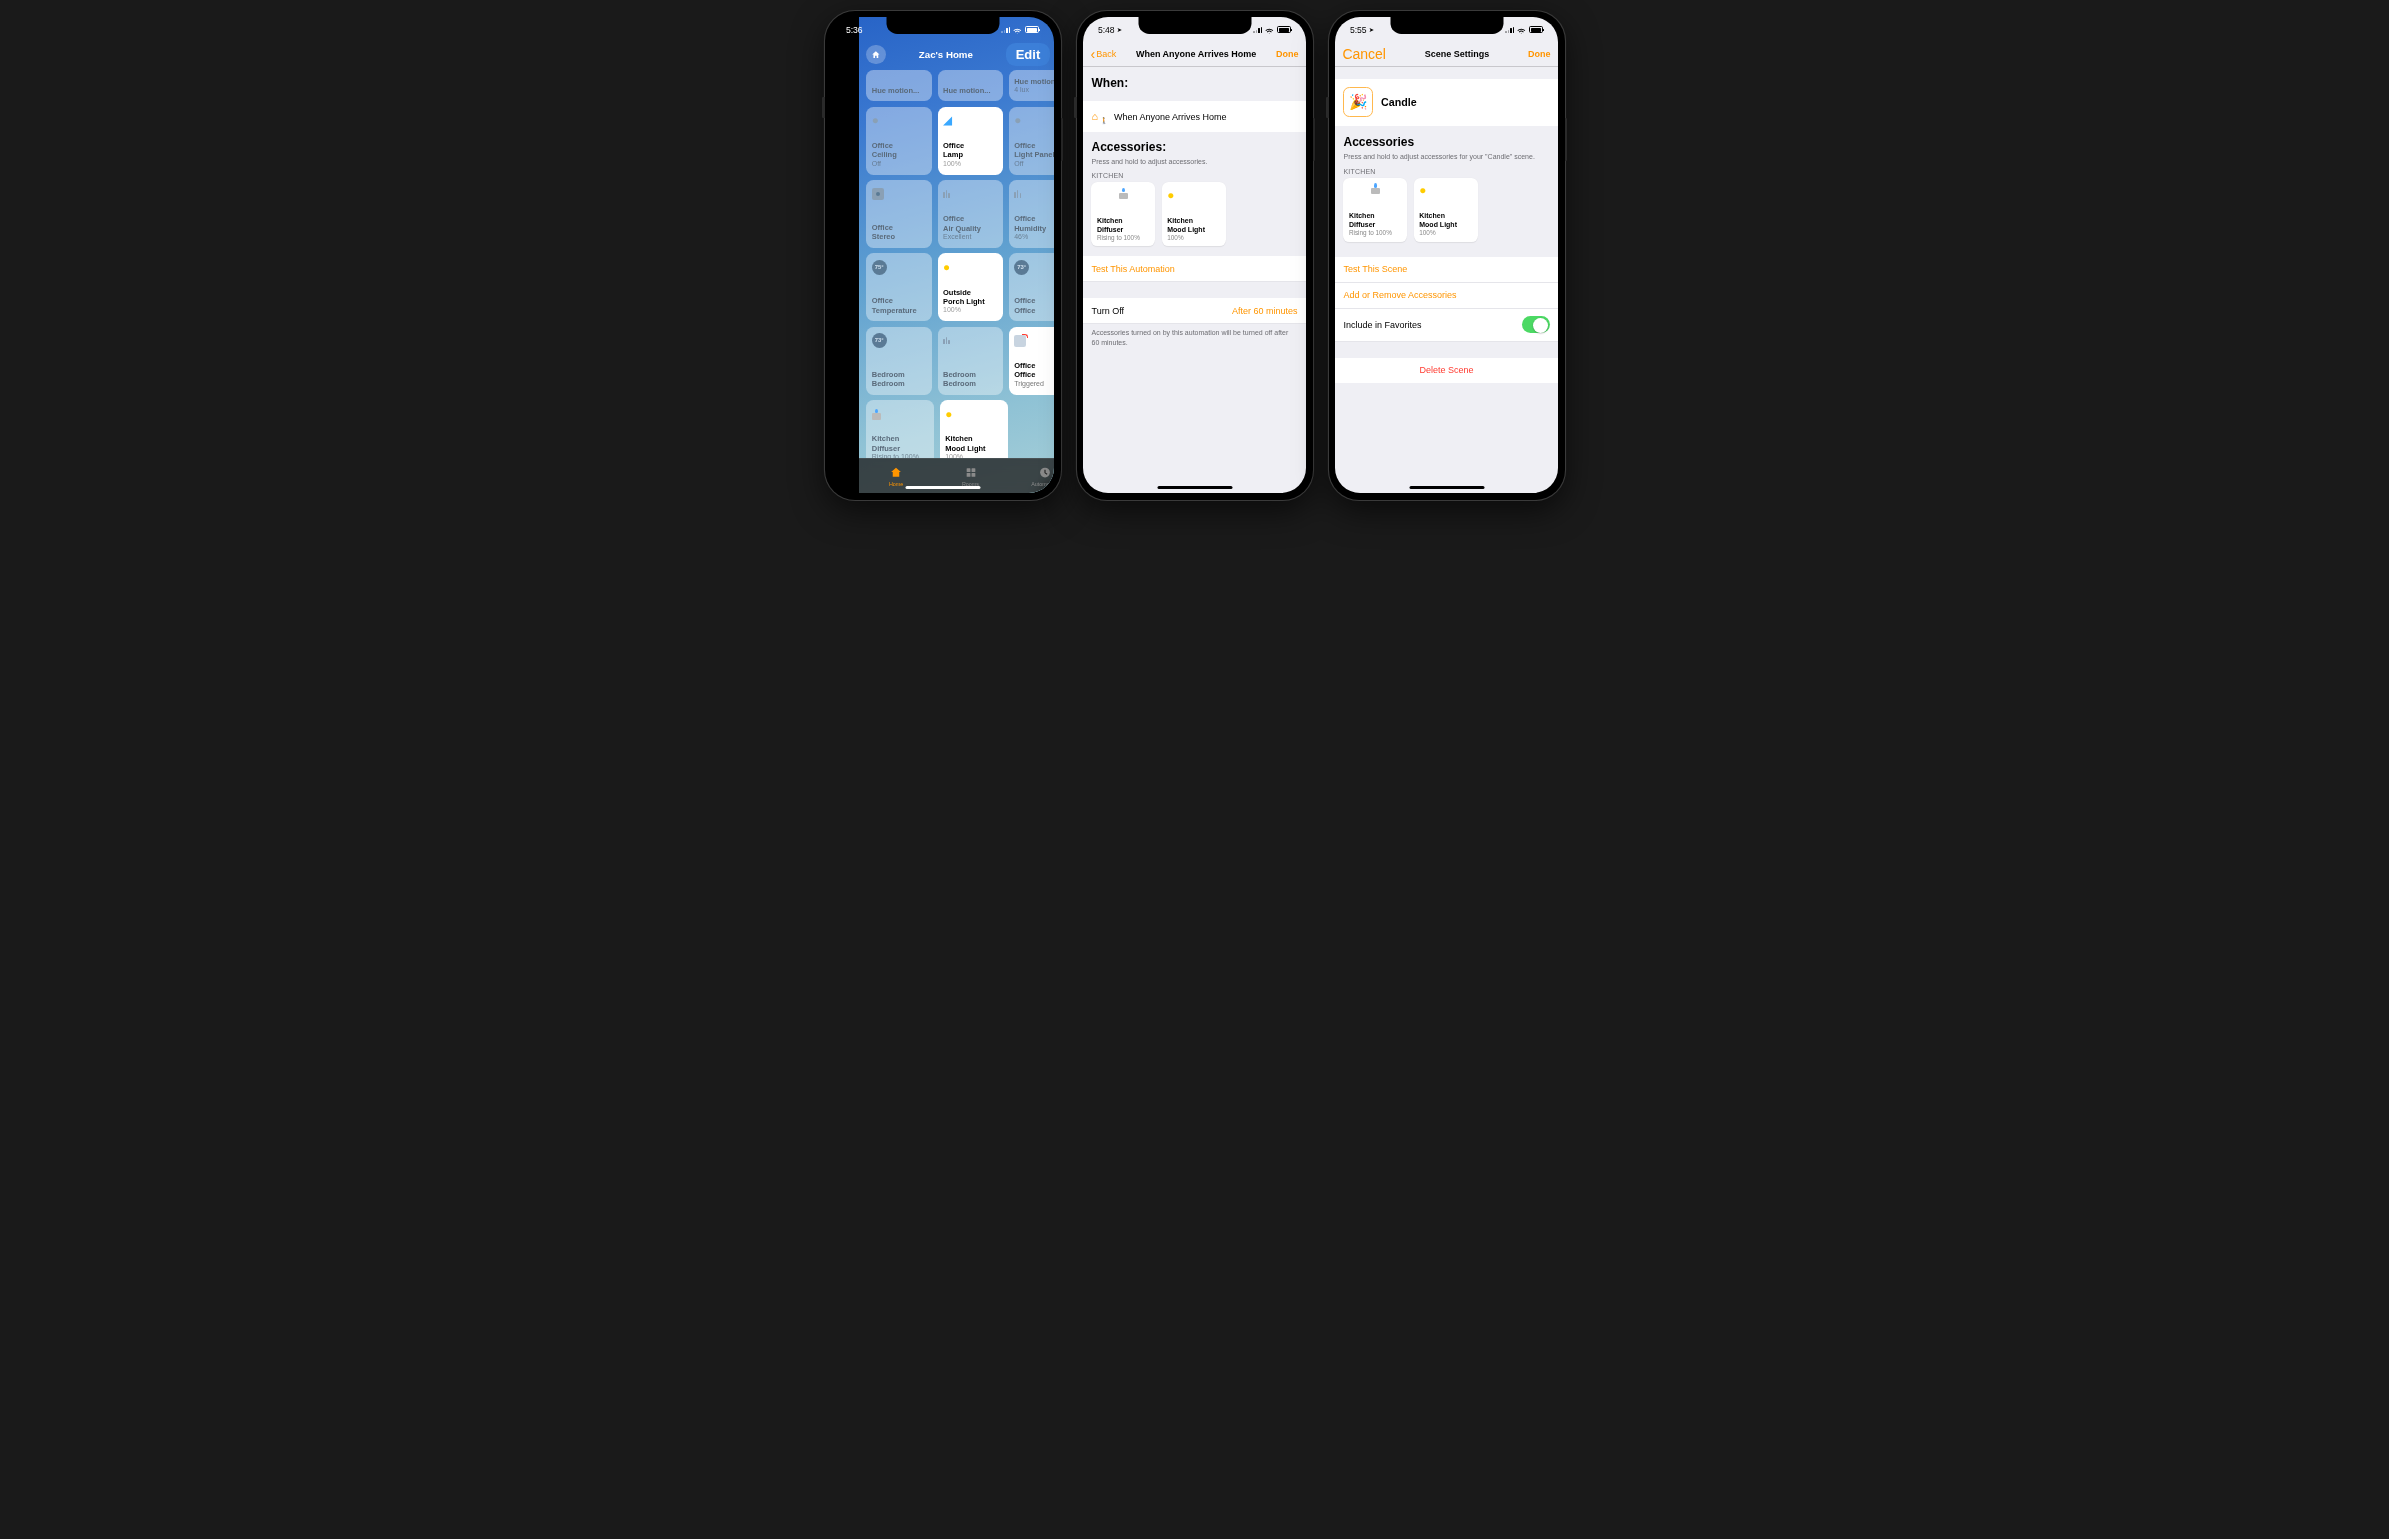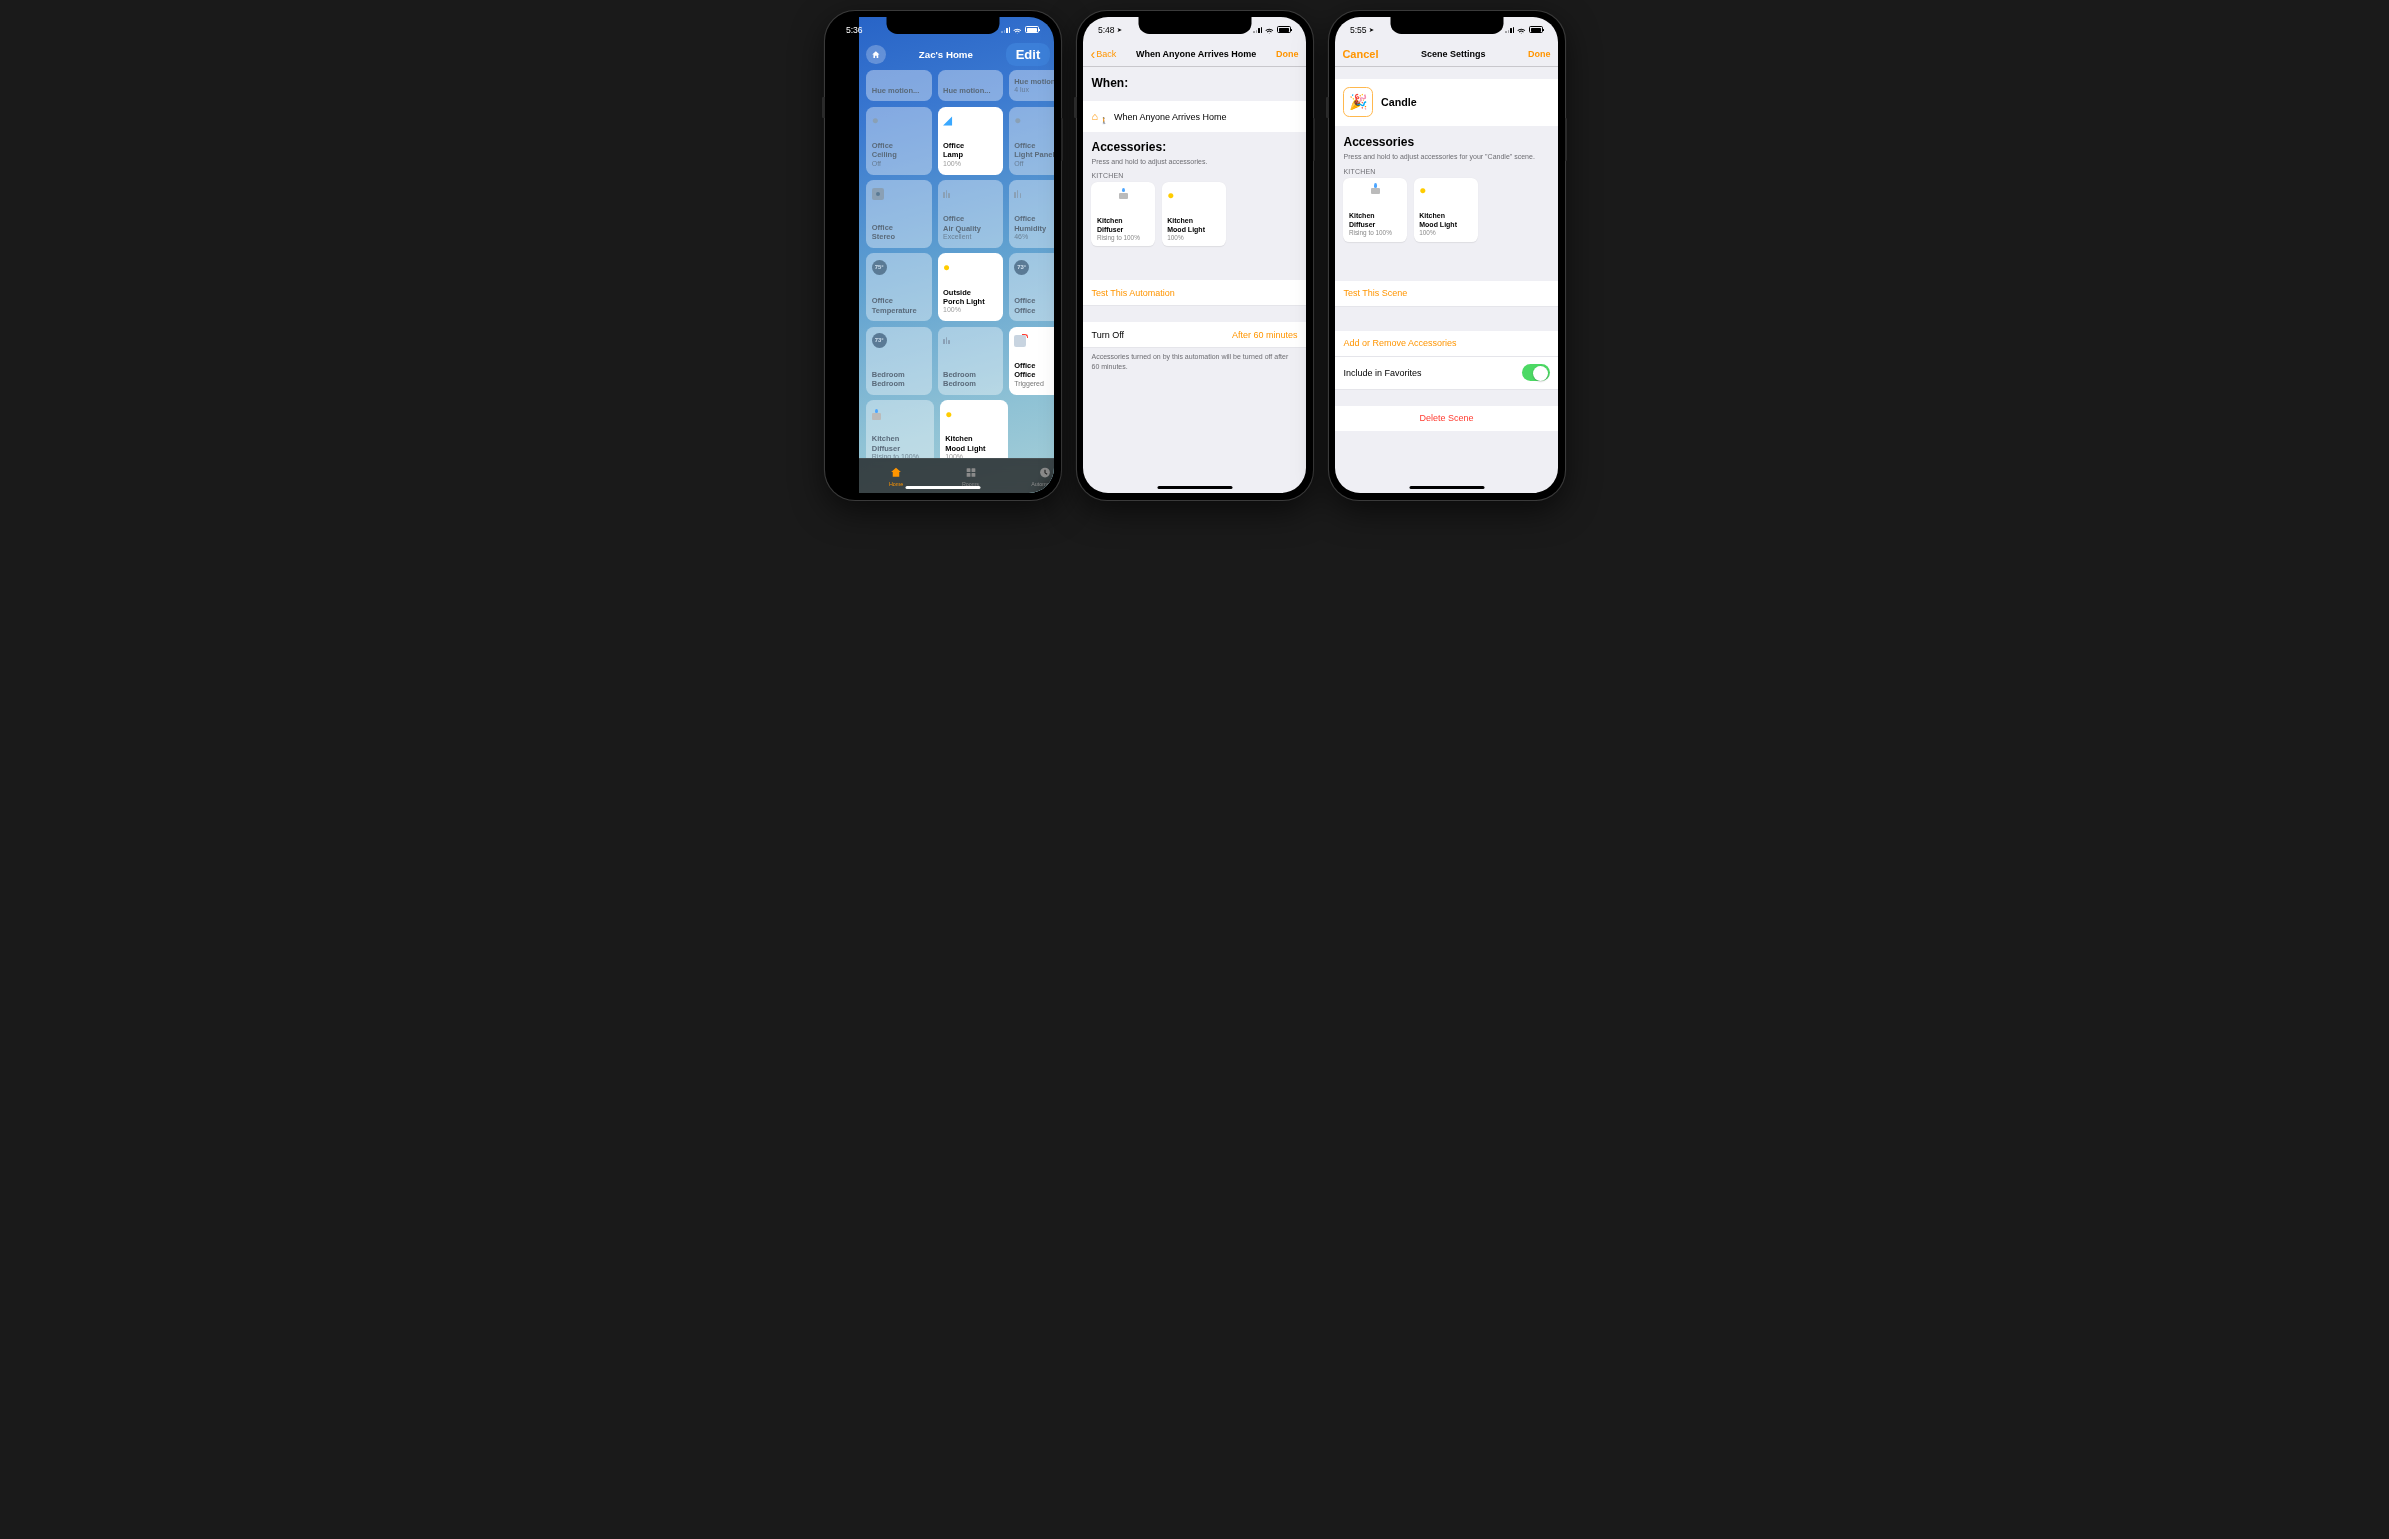--- a/index.html
+++ b/index.html
@@ -122,35 +122,35 @@
   .home-indicator.light { background:#fff;}
   .home-indicator.dark { background:#000;}
 
   
   .settings-bg { width:100%; height:100%; background:#efeff4; display:flex; flex-direction:column;}
   .settings-nav { height:25px; margin-top:25px; display:flex; align-items:center; padding:0 7.5px; border-bottom:0.3px solid #c8c7cc;}
   .nav-back { color:#ff9500; display:flex; align-items:center; font-size:9px; gap:1.1px;}
   .nav-back-chev { font-size:14px; font-weight:300; line-height:1;}
   .settings-nav-title { flex:1; text-align:center; font-weight:600; font-size:9px; color:#000; padding:0 2.1px;}
   .nav-done { color:#ff9500; font-size:9px; font-weight:600;}
-  .nav-cancel { color:#ff9500; font-size:11px;font-weight:bold;}
+  .nav-cancel { color:#ff9500; font-size:14px;}
   .settings-content { flex:1; overflow-y:auto;}
   .section-pad { padding:8.6px;}
   .sec-header-big { font-size:12px; font-weight:700; color:#000; margin-bottom:3.2px;}
   .sec-sub { font-size:7px; color:#6d6d72; line-height:1.35;}
   .row-card { background:#fff; padding:8.6px; display:flex; align-items:center; gap:7.5px; font-size:9px; color:#000;}
   .group-label { font-size:7px; color:#6d6d72; text-transform:uppercase; padding:3.2px 8.6px 3.2px 8.6px; letter-spacing:0.2px;}
   .acc-tiles { display:flex; gap:6.4px; padding:0 8.6px 9.7px 8.6px;}
   .acc-tile { width:64px; height:64px; background:#fff; border-radius:6.4px; padding:5.4px; display:flex; flex-direction:column; box-shadow:0 0.5px 1.1px rgba(0,0,0,0.08);}
   .acc-tile-icon { height:14px; margin-bottom:auto;}
   .acc-name { font-size:7px; font-weight:600; line-height:1.3; white-space:pre-line;}
   .acc-status { font-size:6.4px; color:#888;}
   .list-row { background:#fff; padding:7.5px 8.6px; font-size:9px; display:flex; align-items:center; justify-content:space-between; border-bottom:0.3px solid #e5e5ea;}
   .list-row:last-child { border-bottom:none;}
-  .list-row.orange { color:#ff9500;margin-top:24px;}
+  .list-row.orange { color:#ff9500;}
   .list-row.red { color:#ff3b30; justify-content:center;}
   .list-row .right { color:#ff9500;}
   .footer-note { font-size:7px; color:#6d6d72; padding:4.3px 8.6px; line-height:1.4;}
   .toggle { width:28px; height:17px; background:#4cd964; border-radius:8.6px; position:relative;}
   .toggle::after { content:""; position:absolute; right:1.1px; top:1.1px; width:15px; height:15px; background:#fff; border-radius:7.5px; box-shadow:0 0.5px 1.6px rgba(0,0,0,0.3);}
   .scene-icon-box { width:30px; height:30px; border-radius:6.4px; border:1.1px solid #ffb84d; display:flex; align-items:center; justify-content:center; font-size:15px;}
   .spacer-10{height:5.4px} .spacer-22{height:11.8px} .spacer-30{height:16px}
 
   
   .bulb-on { color:#ffcc00; font-size:11.8px;}

